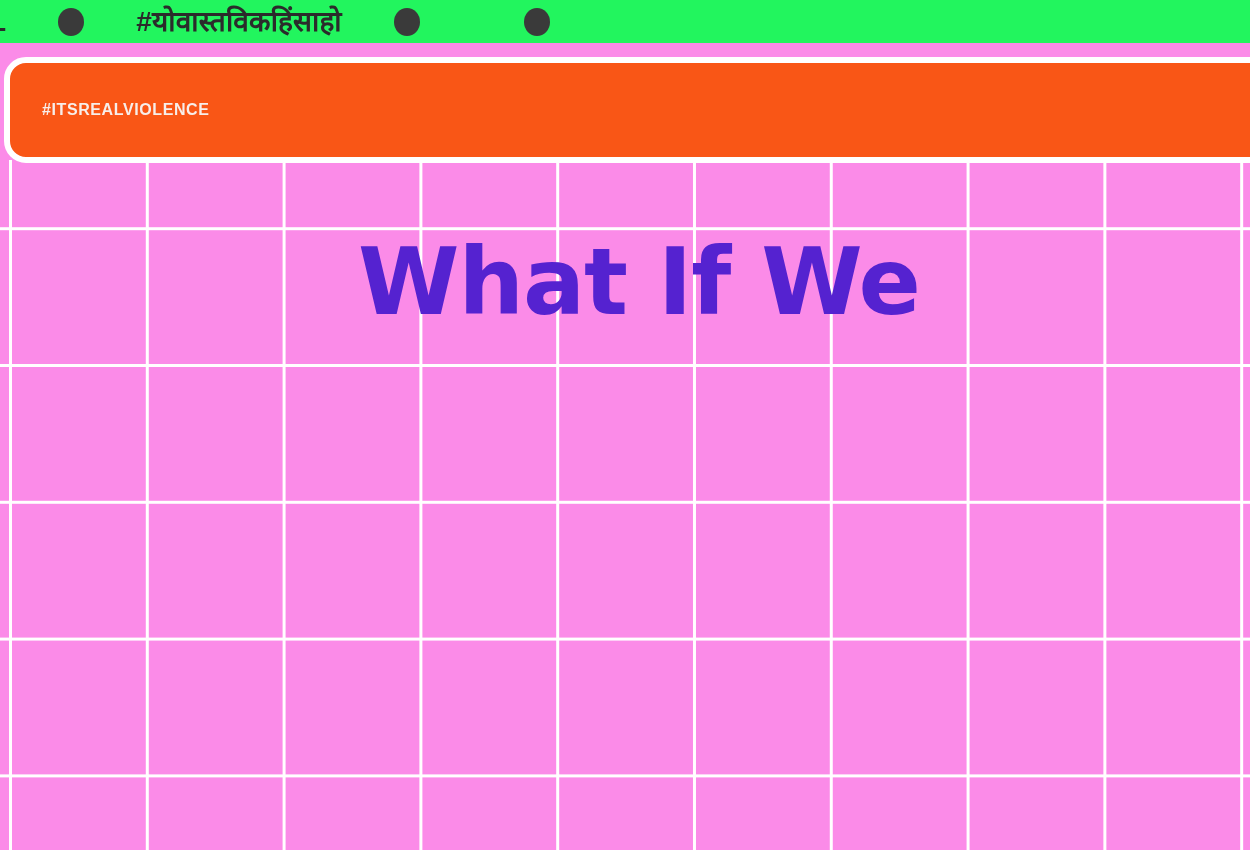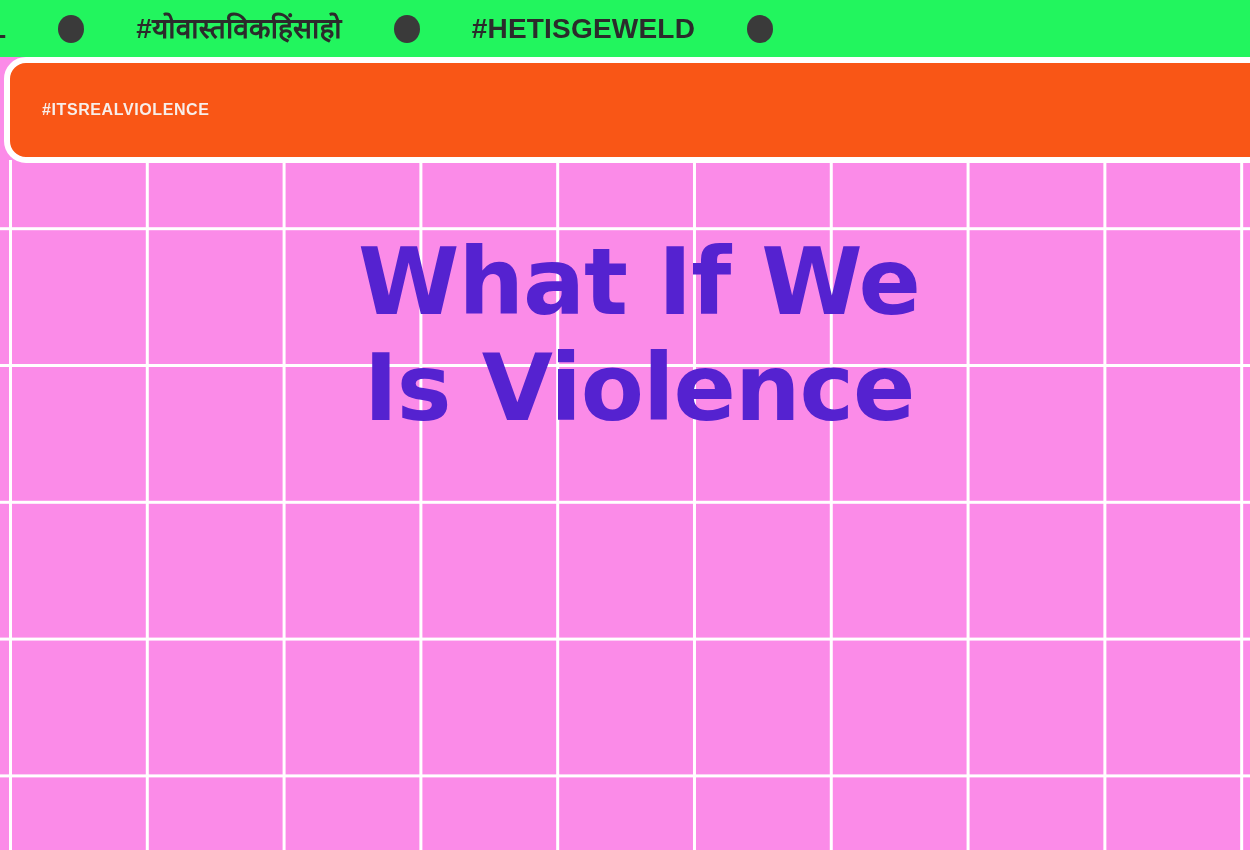--- a/index.html
+++ b/index.html
@@ -35,21 +35,21 @@
     background-position: 9px 204px, 9px 204px;
     z-index: 1;
   }
 
   
   #ticker {
     position: absolute;
     left: 0;
     top: 0;
     width: 1250px;
-    height: 57px;
+    height: 43px;
     background: #22f55e;
     overflow: hidden;
     z-index: 5;
     display: flex;
     align-items: center;
   }
   #ticker-track {
     display: flex;
     align-items: center;
     white-space: nowrap;
@@ -124,27 +124,25 @@
 <div id="stage">
 
   <div id="grid-bg"></div>
 
   <div id="ticker">
     <div id="ticker-track">
       <span class="ticker-item">NCIAREAL</span>
       <span class="ticker-dot"></span>
       <span class="ticker-item">#योवास्तविकहिंसाहो</span>
       <span class="ticker-dot"></span>
-      <span class="ticker-item">#HETISGEWELD</span>
       <span class="ticker-dot"></span>
     </div>
   </div>
 
   <div id="orange-panel">
     <span id="orange-label">#ITSREALVIOLENCE</span>
   </div>
 
   <h1 id="headline">
     <span class="hl-line">What If We</span>
-    <span class="hl-line">Is Violence</span>
   </h1>
 
 </div>
 
 </body></html>

